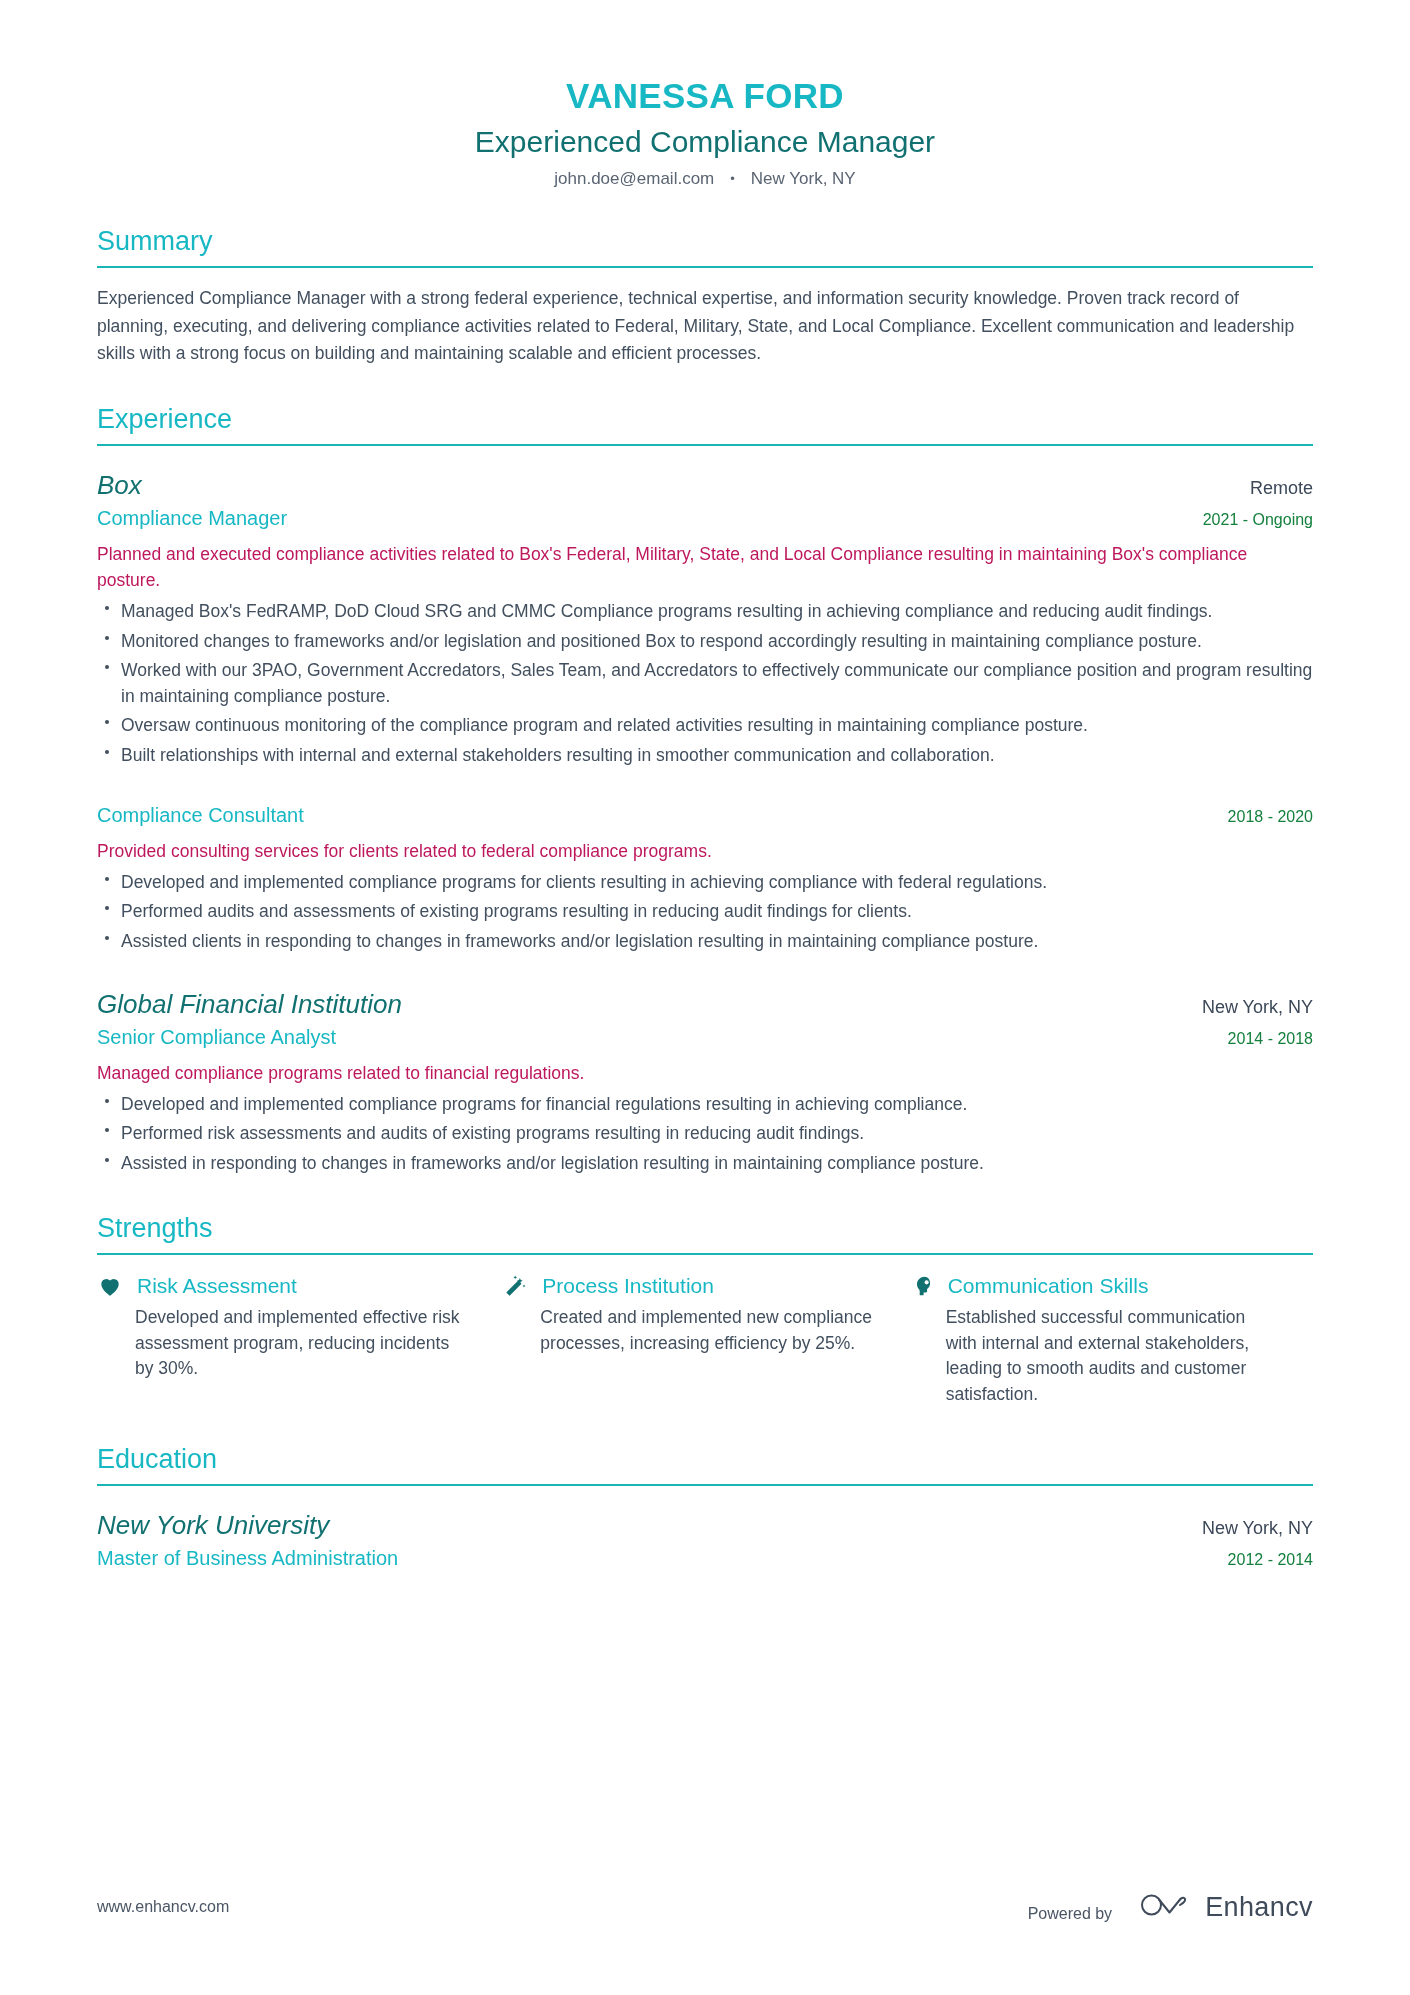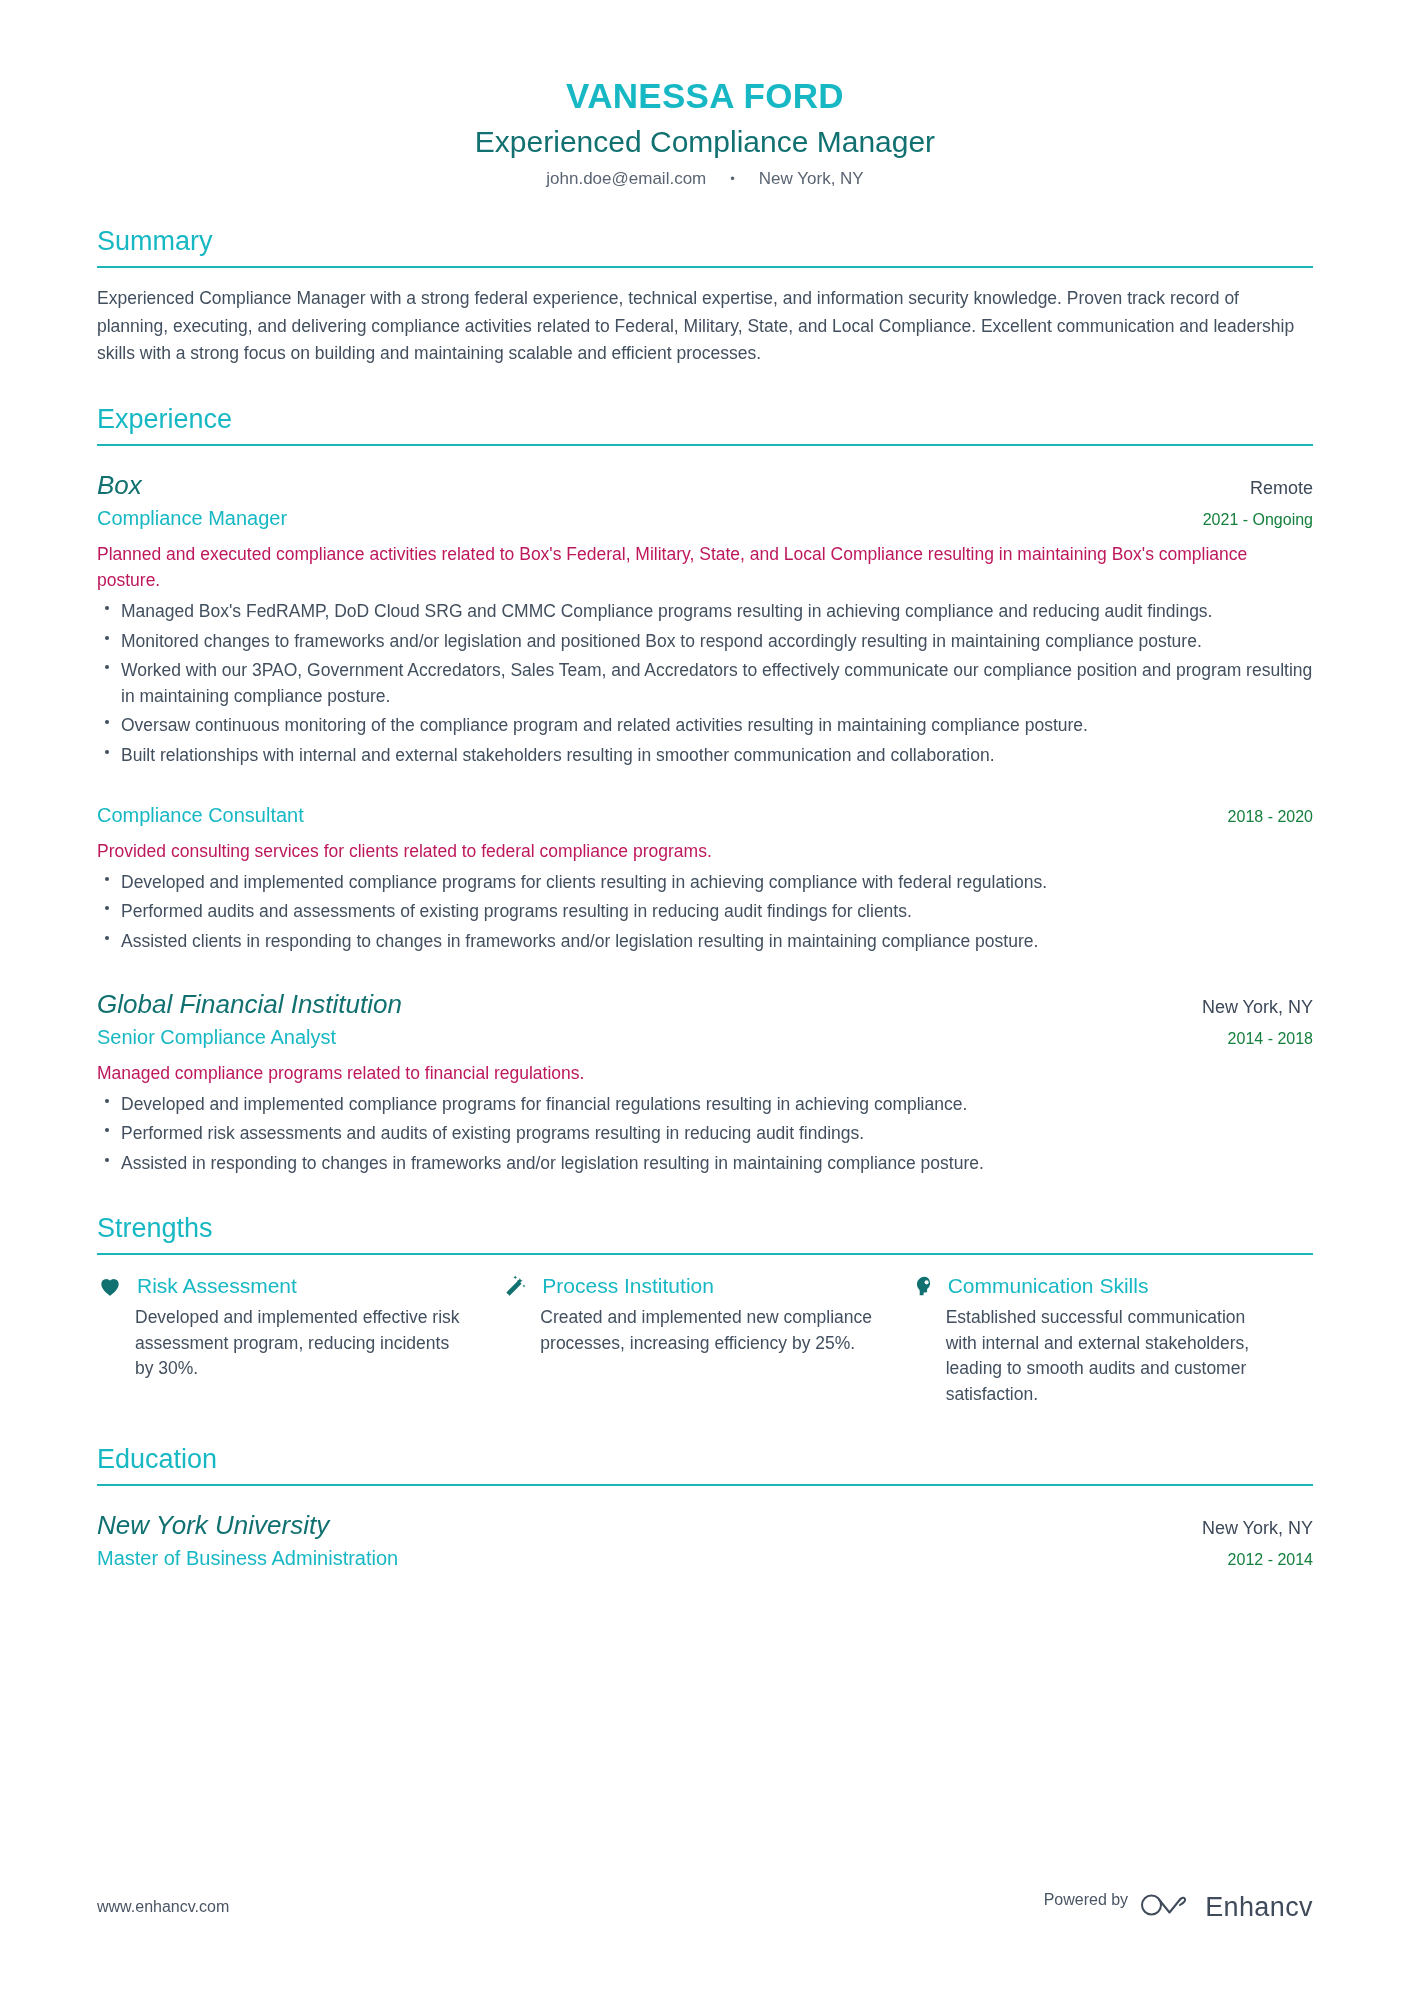--- a/index.html
+++ b/index.html
@@ -41,21 +41,21 @@
     margin-top: 5px;
   }
 
   .contact-line {
     margin-top: 8px;
     font-size: 17px;
     color: #5a6472;
     display: flex;
     justify-content: center;
     align-items: center;
-    gap: 24px;
+    gap: 16px;
   }
   .contact-sep {
     font-size: 13px;
     color: #5a6472;
     position: relative;
     top: -1px;
   }
 
   
   .section { margin-top: 36px; }
@@ -206,22 +206,22 @@
     display: flex;
     justify-content: space-between;
     align-items: center;
   }
   .footer-url {
     font-size: 16px;
     color: #4a5564;
   }
   .footer-brand {
     display: flex;
-    align-items: flex-start;
-    gap: 11px;
+    align-items: flex-end;
+    gap: 27px;
   }
   .powered-by {
     font-size: 16px;
     color: #4a5564;
   }
   .brand-lockup {
     display: flex;
     align-items: center;
     gap: 10px;
   }

